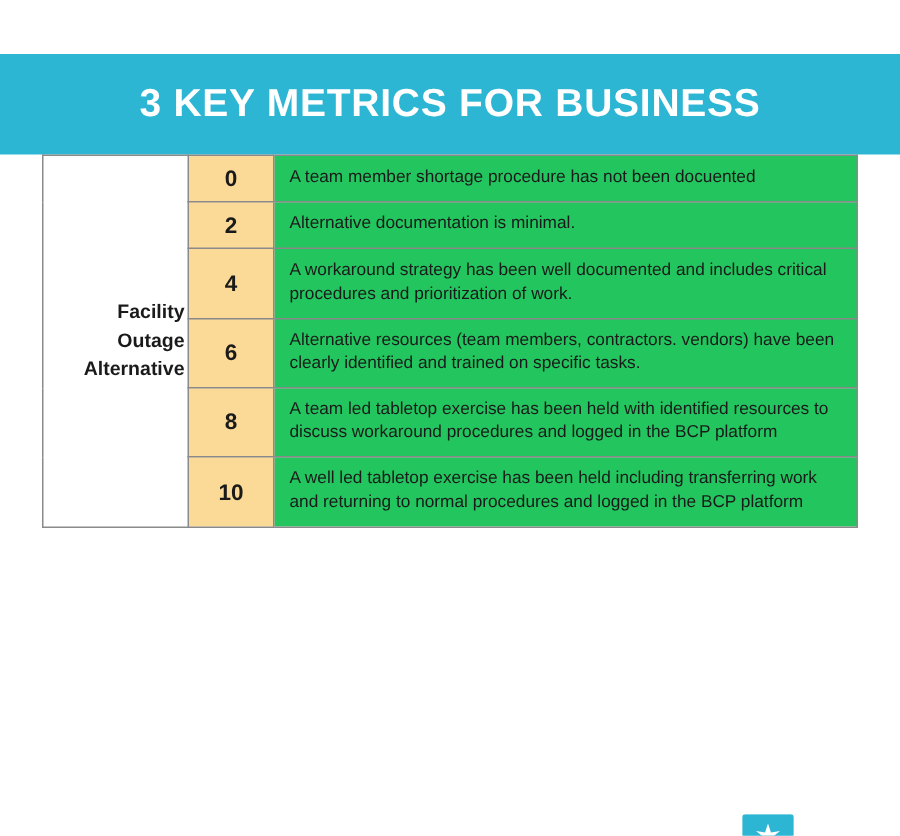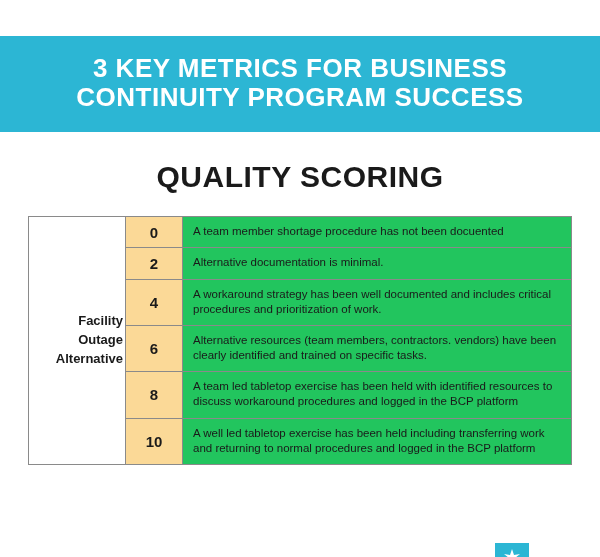--- a/index.html
+++ b/index.html
@@ -110,25 +110,23 @@
   }
 </style>
 </head>
 <body>
 
 <div class="page">
 
   <div class="header-band">
     <div class="header-title">
       <div>3 KEY METRICS FOR BUSINESS</div>
-      <div>CONTINUITY PROGRAM SUCCESS</div>
     </div>
   </div>
 
-  <div class="section-title">QUALITY SCORING</div>
 
   <div class="table-wrap">
     <table class="scoring">
       <tbody>
         <tr>
           <td class="rowlabel" rowspan="6">
             <div>Facility</div>
             <div>Outage</div>
             <div>Alternative</div>
           </td>

